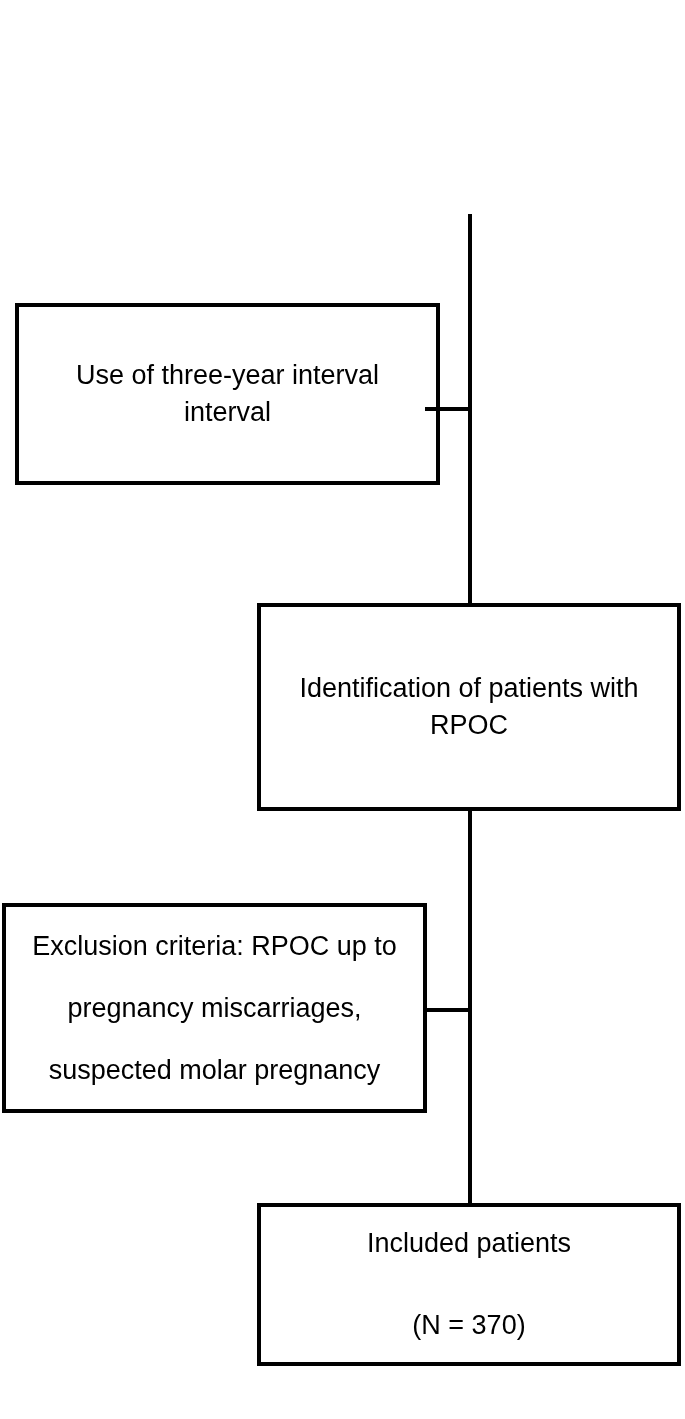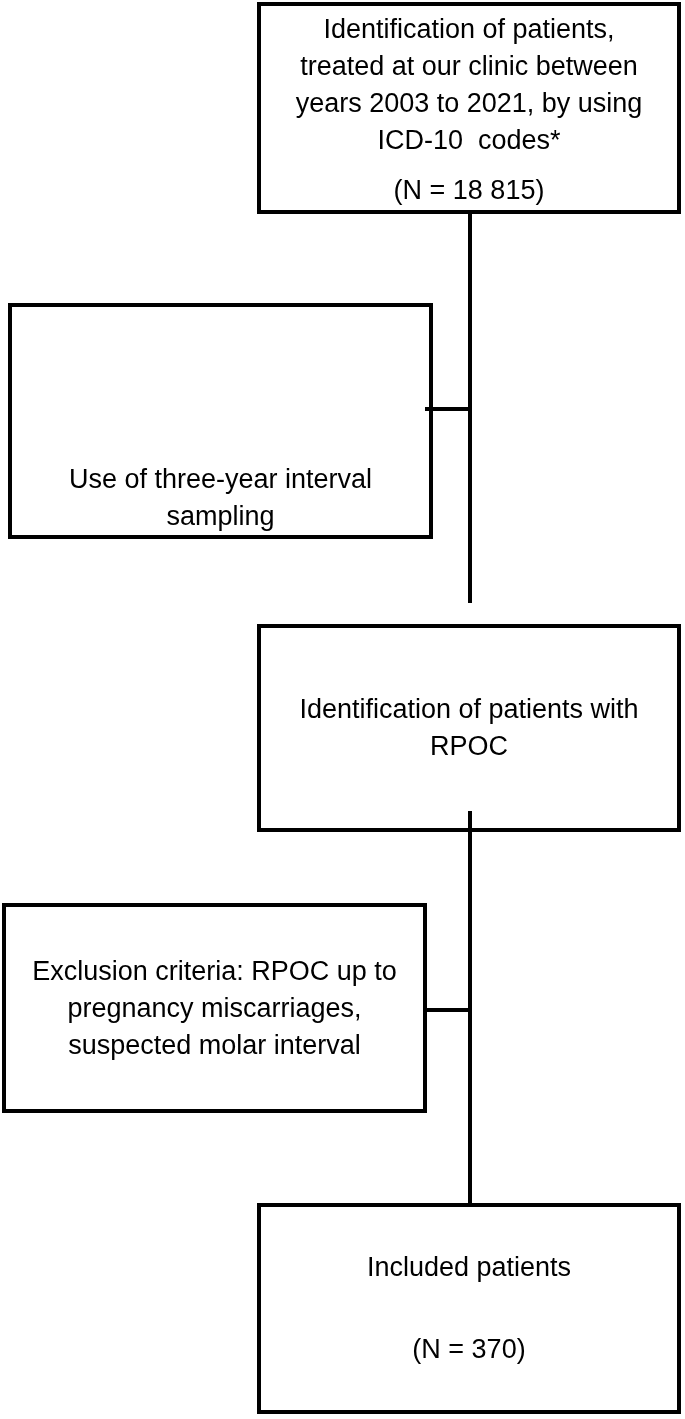--- a/index.html
+++ b/index.html
@@ -35,73 +35,66 @@
   .flow-box .count {
     margin-top: 13px;
     white-space: pre;
   }
   #box-identification {
     left: 257px; top: 2px; width: 424px; height: 212px;
     justify-content: flex-start;
     padding-top: 5px;
   }
   #box-sampling {
-    left: 8px; top: 303px; width: 425px; height: 236px; justify-content: flex-end;
+    left: 15px; top: 303px; width: 425px; height: 182px;
   }
   #box-rpoc {
-    left: 257px; top: 603px; width: 424px; height: 208px; margin-top: 21px;
+    left: 257px; top: 603px; width: 424px; height: 208px;
   }
   #box-exclusion {
-    left: 2px; top: 903px; width: 425px; height: 210px;
+    left: 2px; top: 903px; width: 425px; height: 210px; gap: 25px;
   }
   #box-included {
-    left: 257px; top: 1203px; width: 424px; height: 211px; gap: 32px;
+    left: 257px; top: 1203px; width: 424px; height: 163px; gap: 32px;
   }
   .connector {
     position: absolute;
     background: #000000;
   }
   #spine-top    { left: 468px; top: 214px;  width: 4px;  height: 389px; }
   #spine-bottom { left: 468px; top: 811px;  width: 4px;  height: 392px; }
   #stub-sampling  { left: 425px; top: 407px;  width: 47px; height: 4px; }
   #stub-exclusion { left: 425px; top: 1008px; width: 47px; height: 4px; }
 </style>
 </head>
 <body>
 
 <div id="canvas">
 
-  <div id="box-identification" class="flow-box">
-    <div class="line">Identification of patients,</div>
-    <div class="line">treated at our clinic between</div>
-    <div class="line">years 2003 to 2021, by using</div>
-    <div class="line">ICD-10  codes*</div>
-    <div class="count">(N = 18 815)</div>
-  </div>
 
   <div id="spine-top" class="connector"></div>
 
   <div id="box-sampling" class="flow-box">
     <div class="line">Use of three-year interval</div>
-    <div class="line">sampling</div>
+    <div class="line">interval</div>
   </div>
 
   <div id="stub-sampling" class="connector"></div>
 
   <div id="box-rpoc" class="flow-box">
     <div class="line">Identification of patients with</div>
     <div class="line">RPOC</div>
   </div>
 
   <div id="spine-bottom" class="connector"></div>
 
   <div id="box-exclusion" class="flow-box">
     <div class="line">Exclusion criteria: RPOC up to</div>
     <div class="line">pregnancy miscarriages,</div>
-    <div class="line">suspected molar interval</div>
+    <div class="line">suspected molar pregnancy</div>
   </div>
 
   <div id="stub-exclusion" class="connector"></div>
 
   <div id="box-included" class="flow-box">
     <div class="line">Included patients</div>
     <div class="count">(N = 370)</div>
   </div>
 
 </div>

